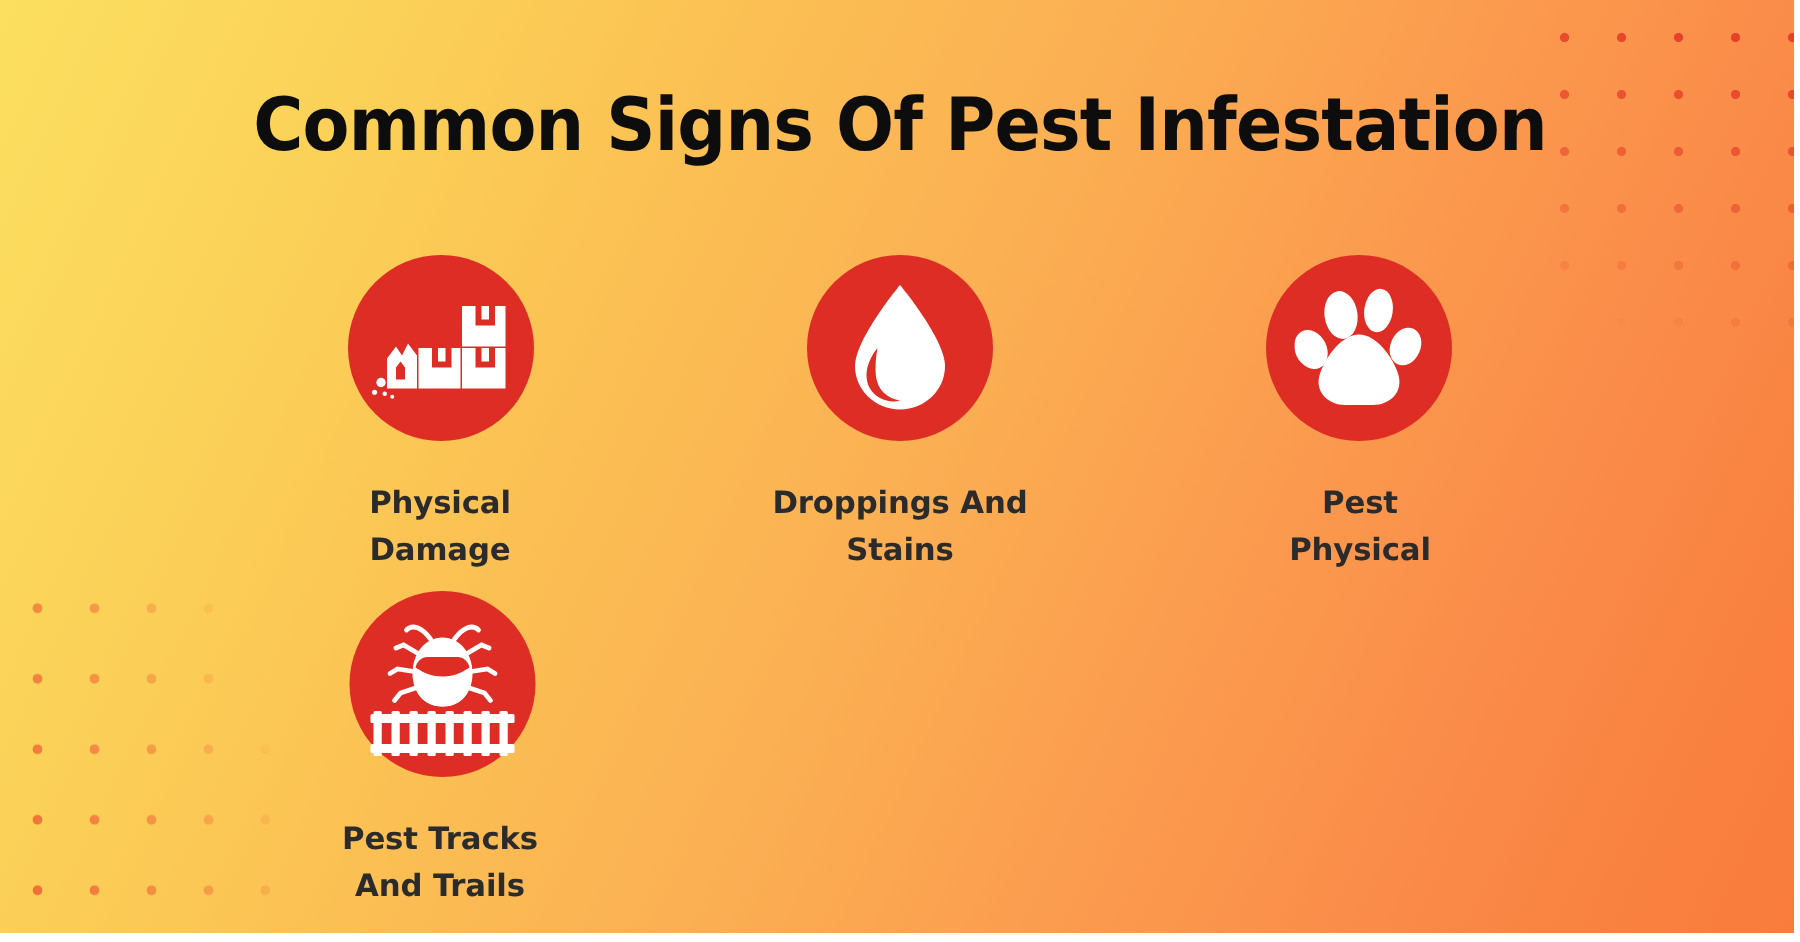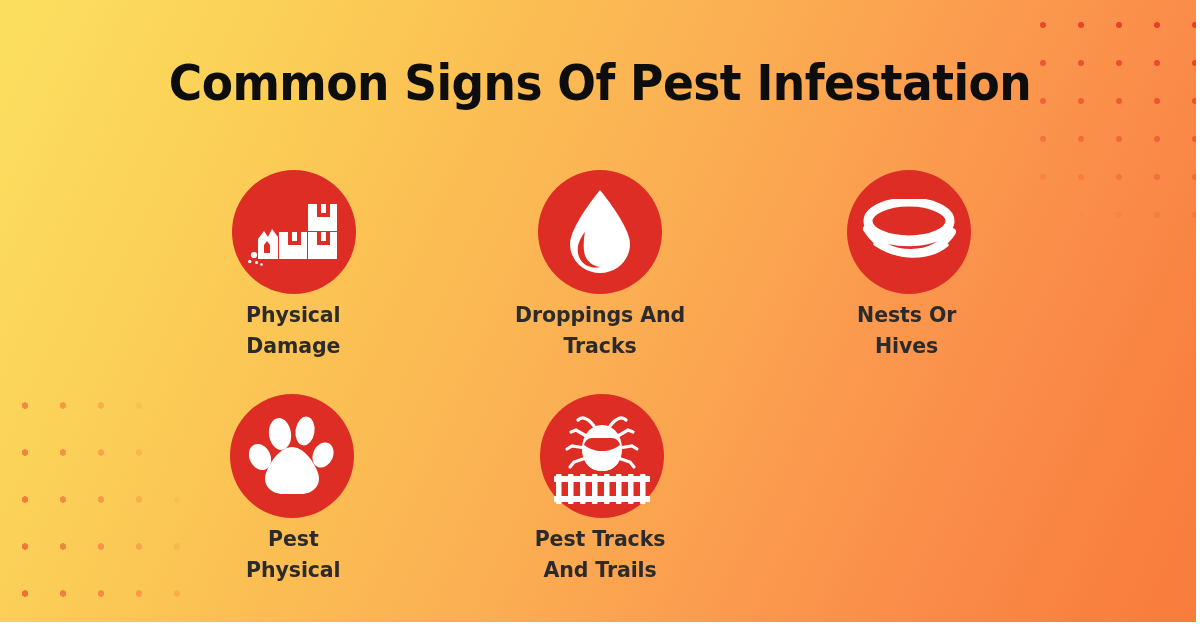--- a/index.html
+++ b/index.html
@@ -110,21 +110,21 @@
     border-radius: 50%;
     background: #dd2d25;
     display: flex;
     align-items: center;
     justify-content: center;
     flex: none;
   }
   .badge svg { display: block; }
 
   .label {
-    margin-top: 6px;
+    margin-top: 26px;
     text-align: center;
     font-family: "DejaVu Sans", sans-serif;
     font-weight: bold;
     font-size: 20.5px;
     line-height: 1.5;
     color: #2b2b2b;
     letter-spacing: -0.1px;
     white-space: pre-line;
   }
 
@@ -180,39 +180,23 @@
     <div class="cell cell-1">
       <div class="badge">
         <span>
           <svg width="72" height="88" viewBox="0 0 72 88">
             <path d="M36 2 C36 2 6 38 6 56 C6 72 19.4 85 36 85 C52.6 85 66 72 66 56 C66 38 36 2 36 2 Z" fill="#ffffff"></path>
             <path d="M21 44 C13 54 12 64 16 71 C20 78 29 81 36 79 C28 78 21 72 20 63 C19.3 56.5 20 49.5 21 44 Z" fill="#dd2d25"></path>
           </svg>
         </span>
       </div>
       <div class="label">Droppings And
-Tracks</div>
-    </div>
-
-    <div class="cell cell-2">
-      <div class="badge">
-        <span>
-          <svg width="96" height="66" viewBox="0 0 96 66">
-            <g fill="none" stroke="#ffffff" stroke-linecap="round">
-              <ellipse cx="48" cy="22" rx="41" ry="19" stroke-width="9"></ellipse>
-              <path d="M6 30 C16 46 32 54 50 54 C68 54 83 46 91 33" stroke-width="8"></path>
-              <path d="M9 36 C22 43 34 45 48 45 C64 45 78 41 88 34" stroke-width="4.5"></path>
-              <path d="M14 45 C26 53 38 57 52 57 C66 57 78 53 86 46" stroke-width="3.4"></path>
-            </g>
-          </svg>
-        </span>
-      </div>
-      <div class="label">Nests Or
-Hives</div>
-    </div>
+Stains</div>
+    </div>
+
 
 
     <div class="cell cell-4">
       <div class="badge">
         <span>
           <svg width="86" height="82" viewBox="0 0 86 82">
             <g fill="#ffffff">
               <ellipse cx="31" cy="19" rx="11" ry="16" transform="rotate(-8 31 19)"></ellipse>
               <ellipse cx="56" cy="16" rx="9.5" ry="14.5" transform="rotate(8 56 16)"></ellipse>
               <ellipse cx="11" cy="42" rx="10.5" ry="13.5" transform="rotate(-26 11 42)"></ellipse>

